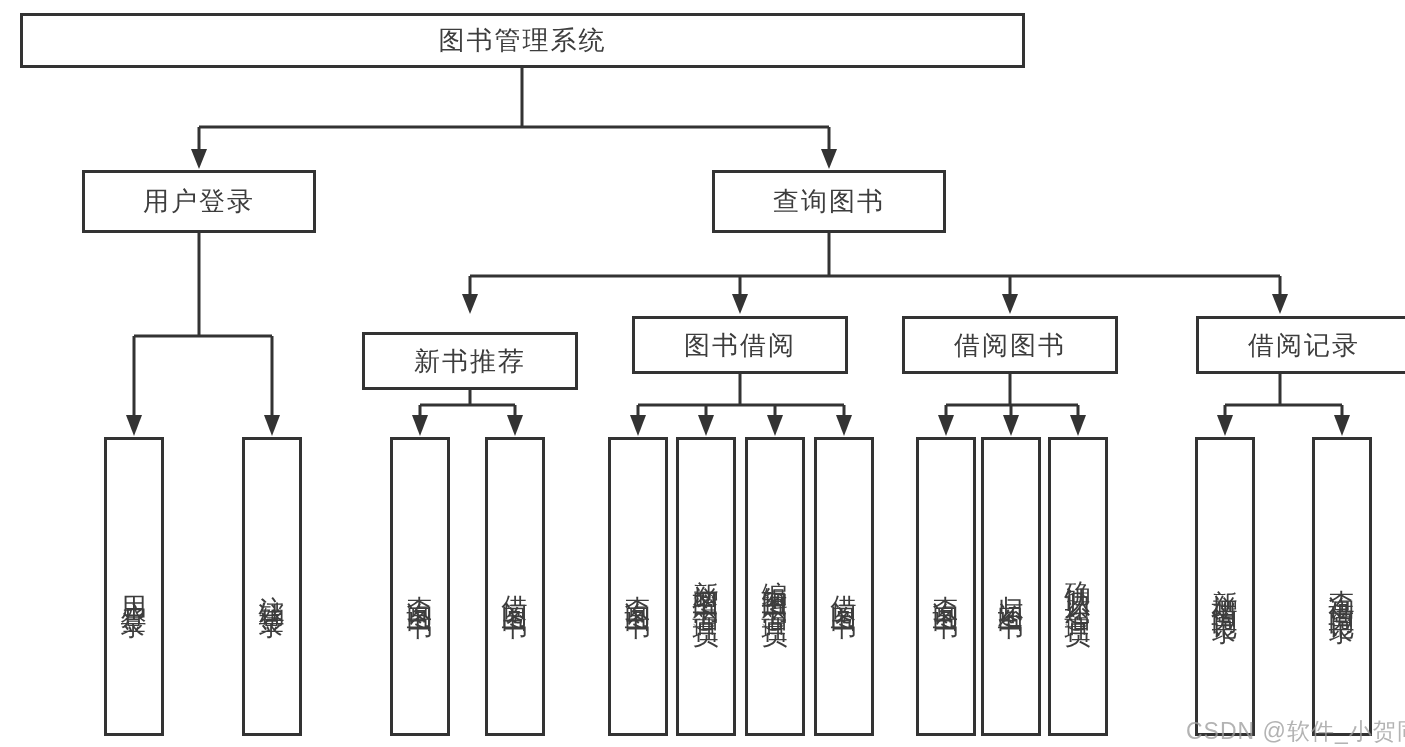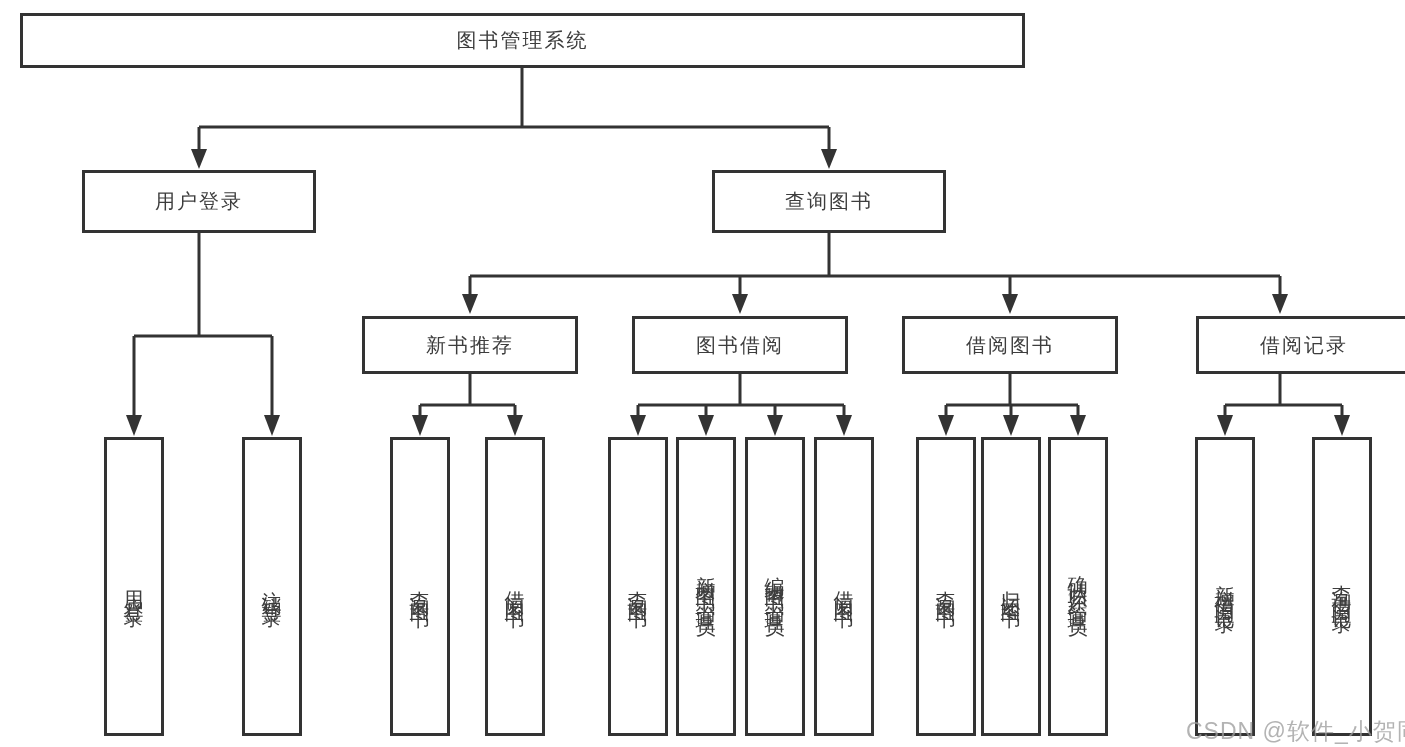--- a/index.html
+++ b/index.html
@@ -11,31 +11,31 @@
     overflow:hidden;
   }
   .connectors{position:absolute;left:0;top:0;z-index:1;}
   .node{
     position:absolute;
     box-sizing:border-box;
     border:3px solid #333333;
     background:#ffffff;
     display:flex;align-items:center;justify-content:center;
     color:#3d3d3d;
-    font-size:20px;
+    font-size:26px;
     letter-spacing:2px;
     z-index:2;
     text-align:center;
   }
   .node.root{left:20px;top:13px;width:1005px;height:55px;}
   .node.lvl2{top:170px;width:234px;height:63px;}
   .node.l2a{left:82px;}
   .node.l2b{left:712px;}
   .node.lvl3{top:316px;width:216px;height:58px;}
-  .node.l3a{left:362px;}
+  .node.l3a{left:362px;margin-top:16px;}
   .node.l3b{left:632px;}
   .node.l3c{left:902px;}
   .node.l3d{left:1172px;margin-left:24px;}
   .node.leaf{top:437px;width:60px;height:299px;padding:6px 0;}
   .leaf .vtext{
     writing-mode:vertical-rl;
     text-orientation:mixed;
     letter-spacing:6px;
     line-height:1;
     max-height:288px;

